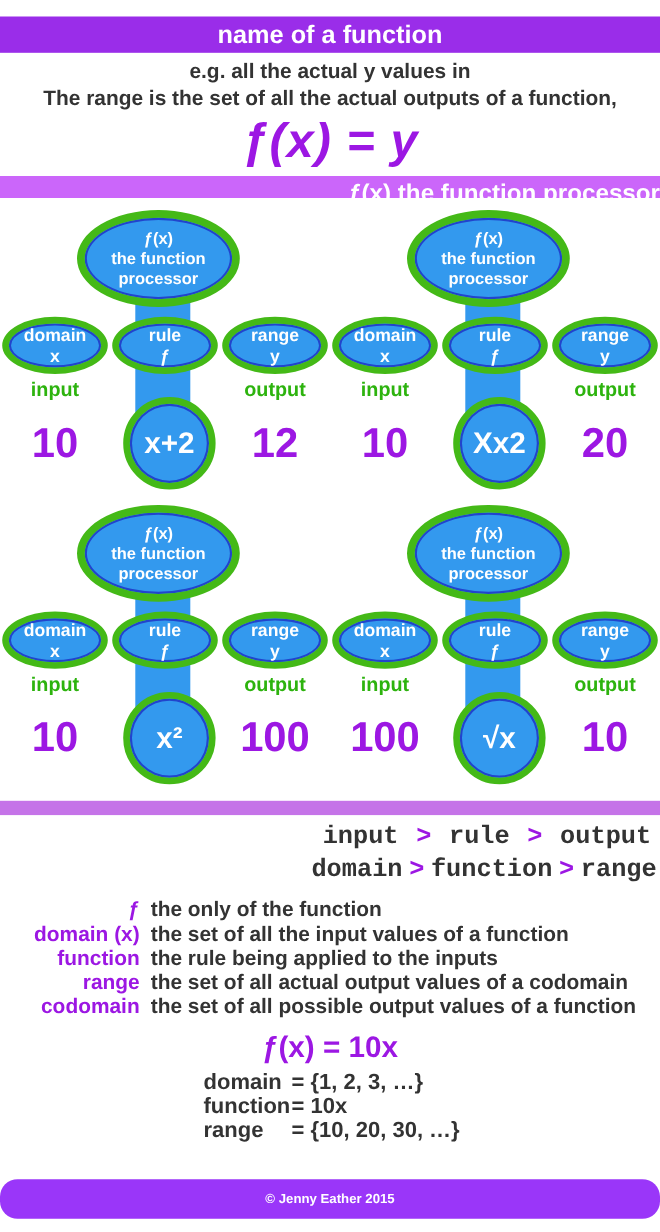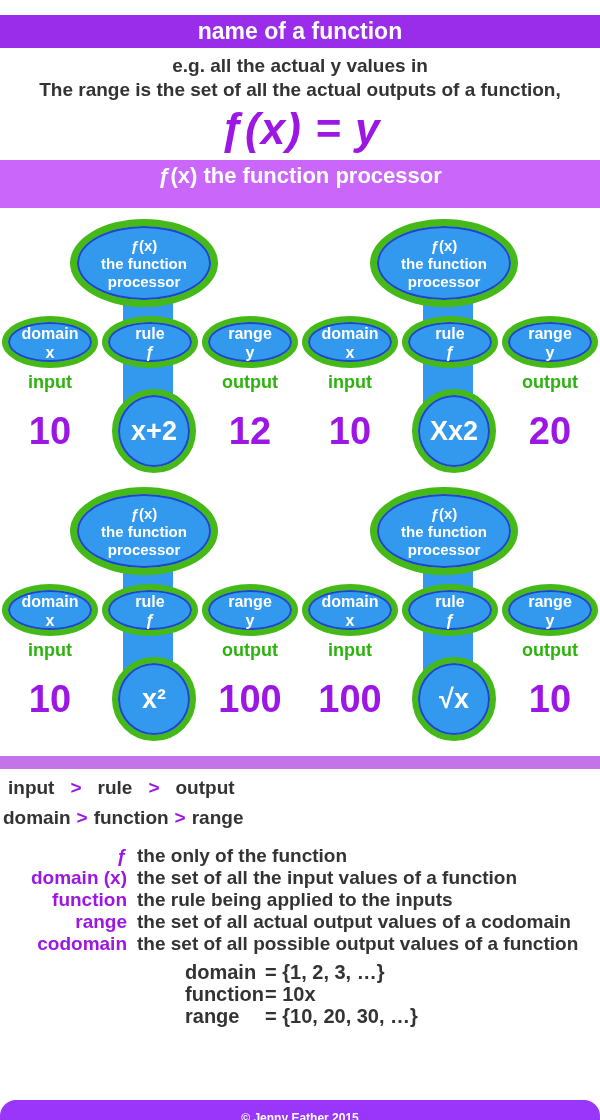--- a/index.html
+++ b/index.html
@@ -33,25 +33,25 @@
   }
   .intro{height:112px;text-align:center;padding-top:6px;}
   .intro-line{font-size:19px;line-height:24px;color:var(--dark-text);}
   .intro-formula{
     font-size:44px;line-height:54px;
     font-style:italic;
     color:var(--text-purple);
     letter-spacing:1px;
   }
   .banner2{
-    width:600px;height:48px;
+    width:600px;height:20px;
     background:var(--light-purple);
     color:#ffffff;
     font-size:22px;line-height:32px;
-    text-align:center;
+    text-align:right;
   }
   
   .diagram{position:relative;height:548px;}
   .unit{position:absolute;width:300px;height:268px;}
   .ribbon{
     position:absolute;left:123px;top:47px;width:50px;height:168px;
     background:var(--blue-fill);
   }
   .big-ellipse{
     position:absolute;left:70px;top:3px;width:148px;height:88px;
@@ -98,21 +98,21 @@
     color:#ffffff;font-size:27px;
   }
   .u0{left:0;top:8px;}
   .u1{left:300px;top:8px;}
   .u2{left:0;top:276px;}
   .u3{left:300px;top:276px;}
   
   .thinbar{height:13px;background:var(--divider-purple);}
   .bottom{height:331px;overflow:hidden;}
   .chain{
-    text-align:left;font-size:19px;color:var(--dark-text);line-height:22px;
+    text-align:right;font-size:23px;color:var(--dark-text);line-height:22px;font-family:Liberation Mono, monospace;
   }
   .chain1{margin-top:8px;}
   .chain1 span{margin:0 8px;}
   .chain2{margin-top:8px;}
   .chain2 span{margin:0 3px;}
   .chain .sep{color:var(--text-purple);}
   .defs{margin-top:16px;}
   .def-row{display:flex;font-size:19px;line-height:22px;}
   .def-row .term{
     width:127px;text-align:right;color:var(--text-purple);flex:none;
@@ -285,20 +285,21 @@
     <div class="def-row">
       <span class="term">range</span>
       <span class="def">the set of all actual output values of a codomain</span>
     </div>
     <div class="def-row">
       <span class="term">codomain</span>
       <span class="def">the set of all possible output values of a function</span>
     </div>
   </div>
 
+  <div class="example-title">ƒ(x) = 10x</div>
 
   <div class="example-rows">
     <div class="ex-row">
       <span class="term">domain</span>
       <span class="val">= {1, 2, 3, …}</span>
     </div>
     <div class="ex-row">
       <span class="term">function</span>
       <span class="val">= 10x</span>
     </div>

